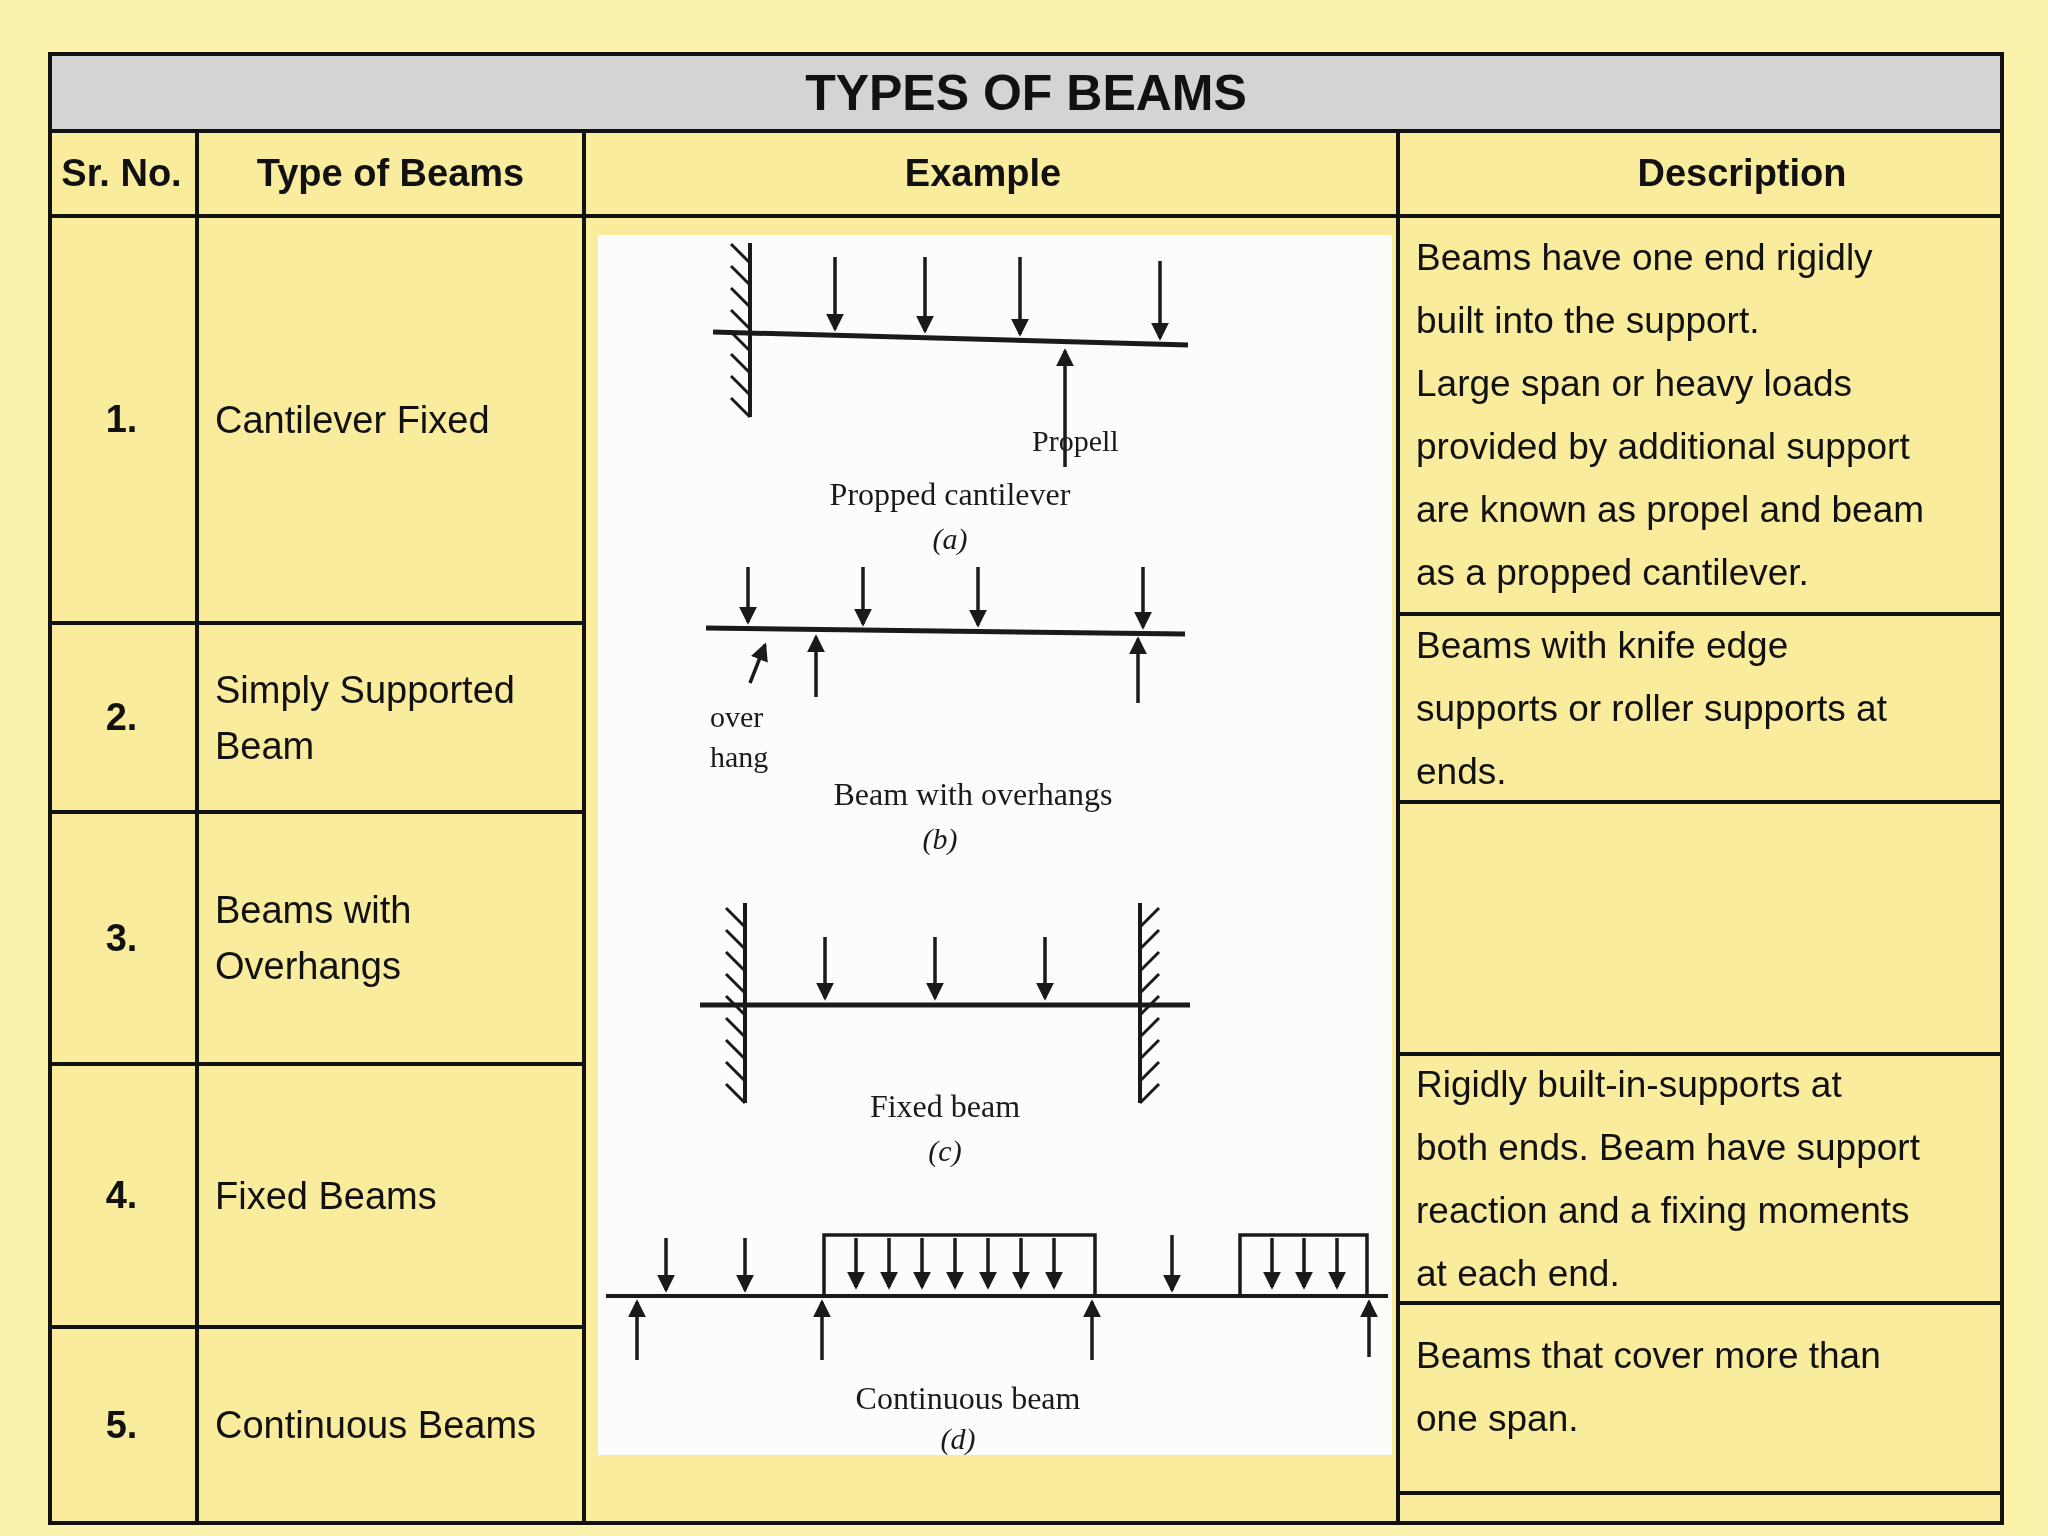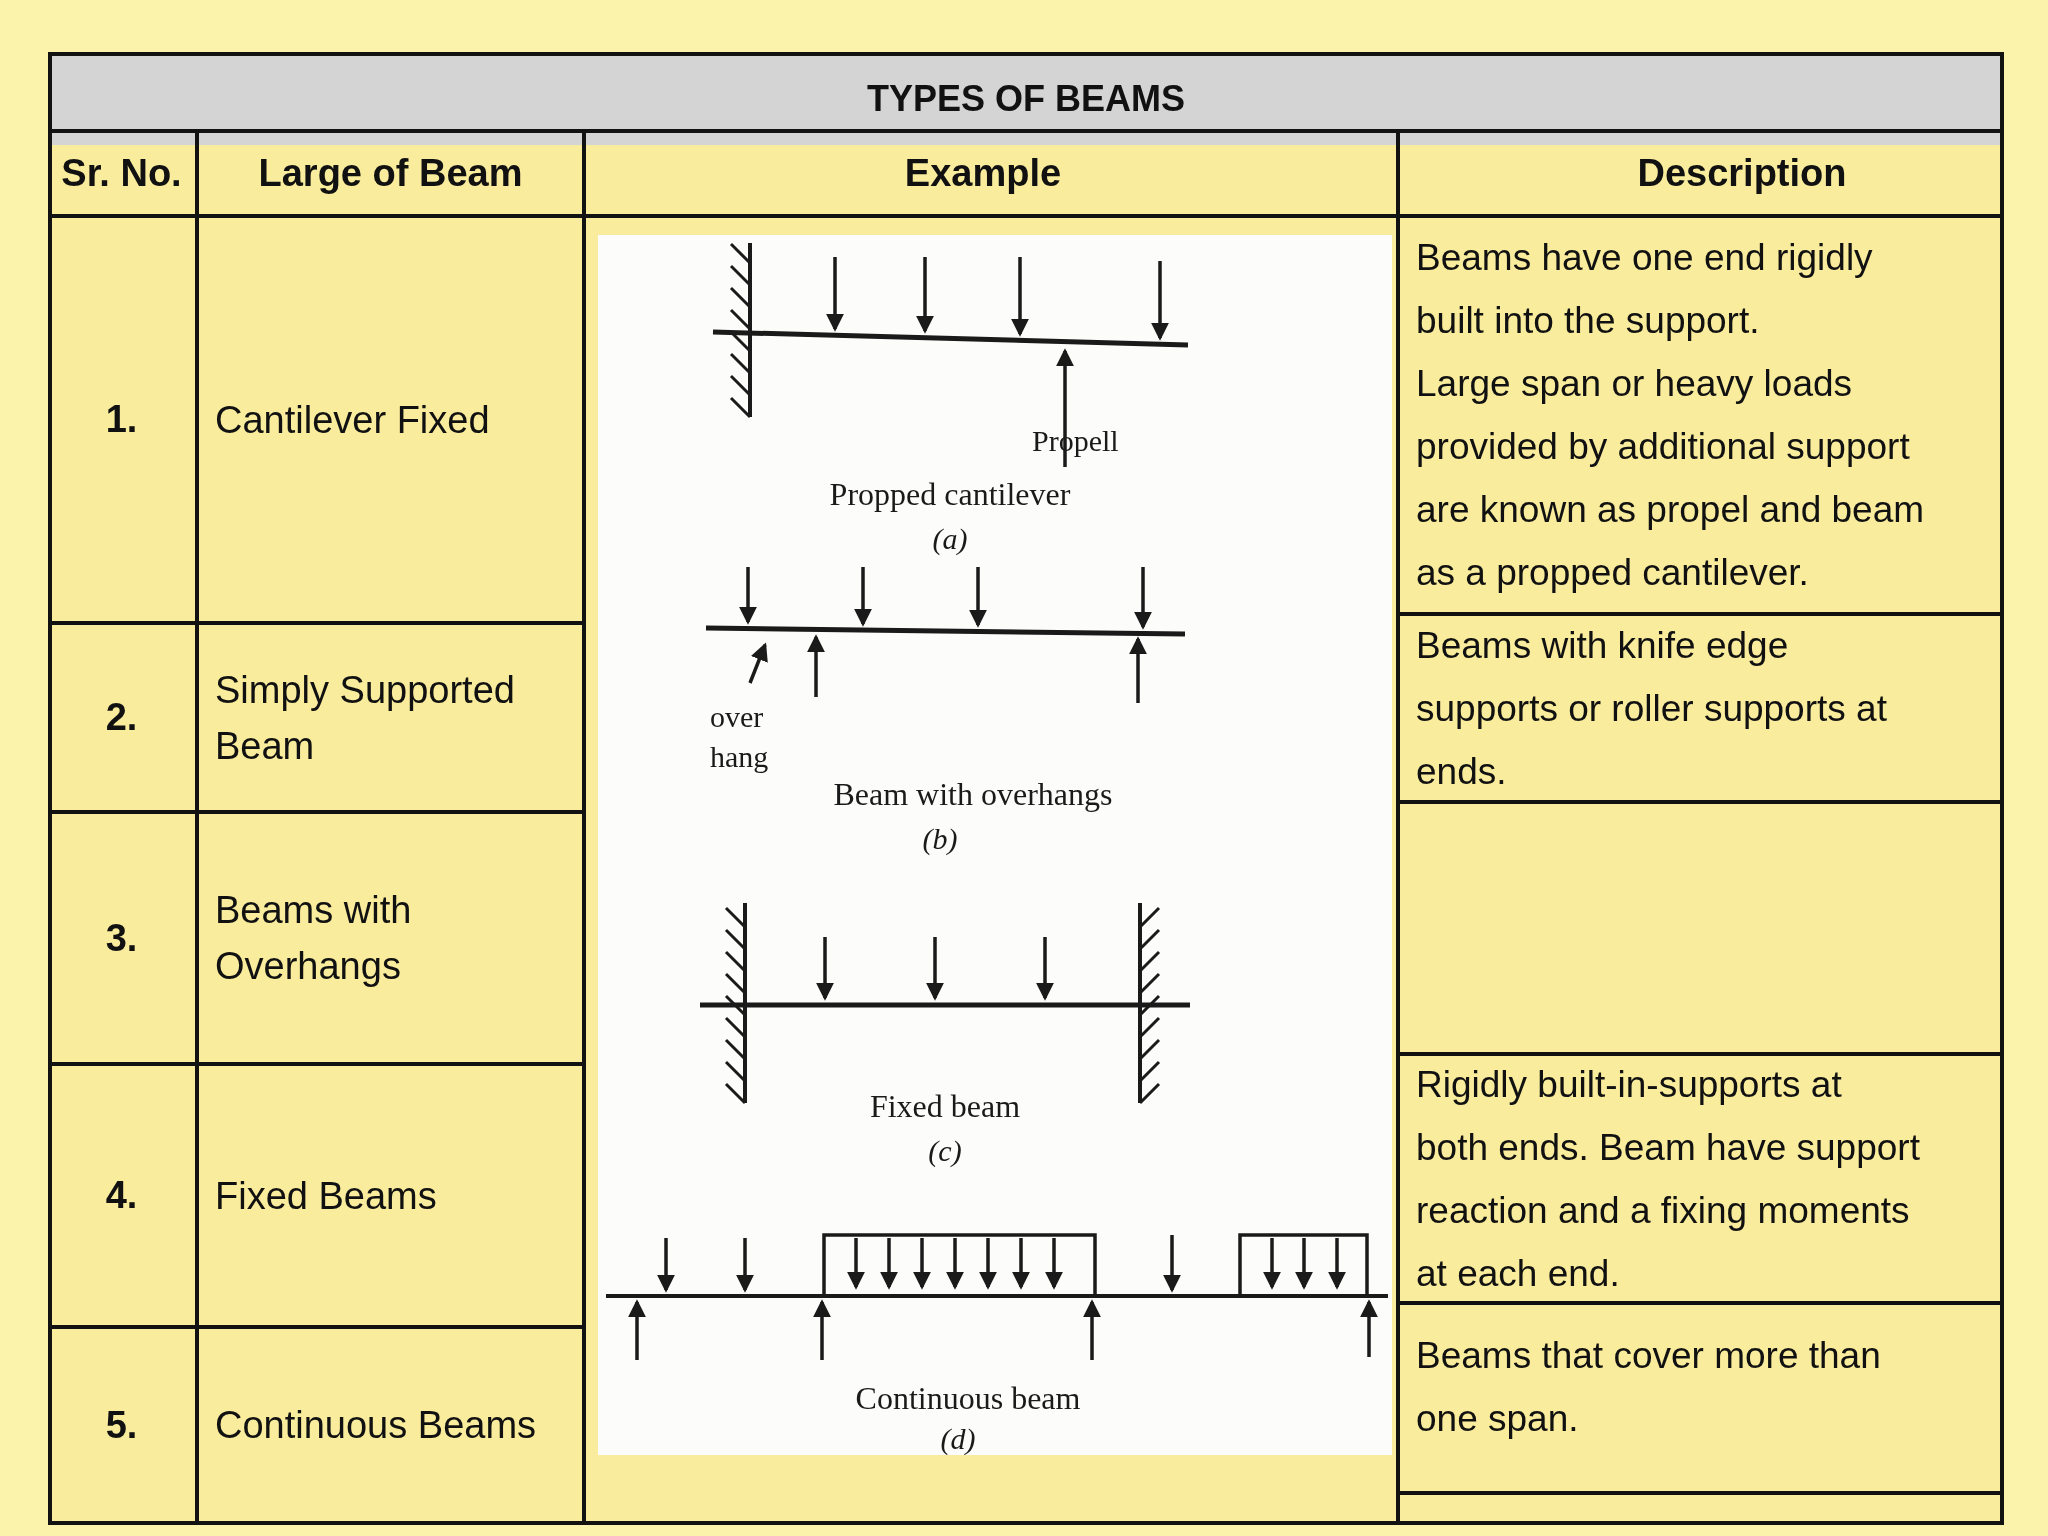--- a/index.html
+++ b/index.html
@@ -4,23 +4,23 @@
 <style>
   html,body{margin:0;padding:0;}
   :root{
     --page_bg:#fbf2ab; --table_bg:#f9ec9d; --title_bg:#d4d4d4;
     --line:#121212; --ink:#111111; --panel_bg:#fcfcfa;
   }
   .page{position:relative;width:2048px;height:1536px;background:var(--page_bg);
         font-family:"Liberation Sans",sans-serif;color:var(--ink);overflow:hidden;}
   .abs{position:absolute;}
   .table-bg{left:48px;top:52px;width:1956px;height:1473px;background:var(--table_bg);}
-  .title-bar{left:48px;top:52px;width:1956px;height:93px;background:var(--title_bg);
+  .title-bar{left:48px;top:52px;width:1956px;height:81px;background:var(--title_bg);
              display:flex;align-items:center;justify-content:center;
-             font-weight:bold;font-size:36px;}
+             font-weight:bold;font-size:50px;}
   .panel{left:598px;top:235px;width:794px;height:1220px;background:var(--panel_bg);}
   
   .ln{background:var(--line);}
   .v{width:4px;} .h{height:4px;}
   .v-left  {left:48px;  top:52px;  height:1473px;}
   .v-right {left:2000px;top:52px;  height:1473px;}
   .v-1{left:195px; top:129px;height:1392px;}
   .v-2{left:582px; top:129px;height:1392px;}
   .v-3{left:1396px;top:129px;height:1392px;}
   .h-top   {left:48px;top:52px;  width:1956px;}
@@ -180,21 +180,21 @@
         <text class="fig cap" x="370" y="1174" text-anchor="middle">Continuous beam</text>
         <text class="fig tag" x="360" y="1214" text-anchor="middle">(d)</text>
       </g>
     </svg>
   </div>
 
   <div class="abs cell center hdr hdr-sr">
       <span>Sr. No.</span>
     </div>
   <div class="abs cell center hdr hdr-type">
-      <span>Large of Beam</span>
+      <span>Type of Beams</span>
     </div>
   <div class="abs cell center hdr hdr-ex">
       <span>Example</span>
     </div>
   <div class="abs cell center hdr hdr-desc">
       <span>Description</span>
     </div>
 
   <div class="abs cell center sr r1">
       <span>1.</span>

